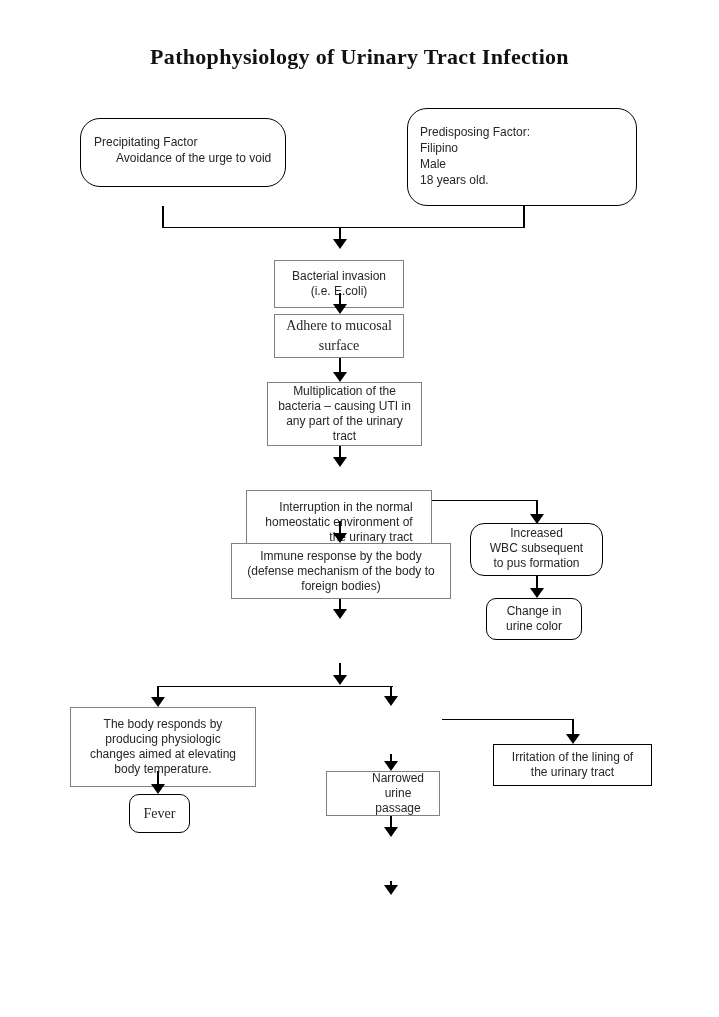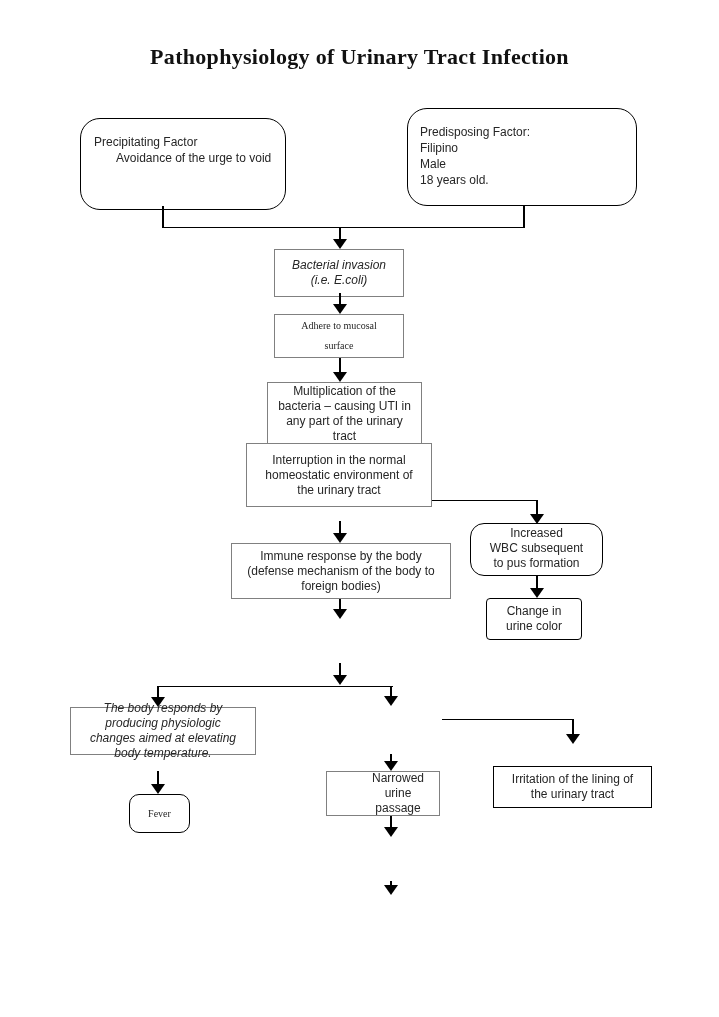--- a/index.html
+++ b/index.html
@@ -10,72 +10,72 @@
         margin:0 auto;overflow:hidden;font-family:"Liberation Sans",sans-serif;}
   #title{position:absolute;left:0;top:44px;width:719px;text-align:center;
          font-family:"Liberation Serif",serif;font-weight:bold;font-size:22px;
          color:#111;letter-spacing:.3px;}
   .box{position:absolute;box-sizing:border-box;background:var(--background);
        border:1px solid var(--box-border);display:flex;flex-direction:column;
        justify-content:center;align-items:center;text-align:center;
        font-size:12px;line-height:15px;color:var(--text);}
   .rounded{border:1.4px solid var(--line);}
   .blackedge{border:1.5px solid var(--line);}
-  .serif{font-family:"Liberation Serif",serif;font-size:10px;line-height:20px;}
+  .serif{font-family:"Liberation Serif",serif;font-size:14px;line-height:20px;}
   .pre{white-space:pre-line;}
   .topleft{justify-content:flex-start;align-items:flex-start;text-align:left;}
   .vline{position:absolute;width:1.6px;background:var(--line);}
   .hline{position:absolute;height:1.6px;background:var(--line);}
   .ah{position:absolute;width:0;height:0;border-left:7px solid transparent;
       border-right:7px solid transparent;border-top:10px solid var(--line);}
 </style>
 </head>
 <body>
 
 <div id="page">
 
   <div id="title">Pathophysiology of Urinary Tract Infection</div>
 
-  <div class="box rounded topleft" style="left:80px;top:118px;width:206px;height:92px;border-radius:20px;padding:15px 8px 0 13px;line-height:16px;">
+  <div class="box rounded topleft" style="left:80px;top:118px;width:206px;height:69px;border-radius:20px;padding:15px 8px 0 13px;line-height:16px;">
     <div>Precipitating Factor</div>
     <div style="padding-left:22px;">Avoidance of the urge to void</div>
   </div>
 
   <div class="box rounded topleft pre" style="left:407px;top:108px;width:230px;height:98px;border-radius:20px;padding:15px 8px 0 12px;line-height:16px;">Predisposing Factor:
 Filipino
 Male
 18 years old.</div>
 
   <div class="vline" style="left:162.2px;top:206px;height:22px;"></div>
   <div class="vline" style="left:523.2px;top:206px;height:22px;"></div>
   <div class="hline" style="left:162.2px;top:226.5px;width:363px;"></div>
   <div class="vline" style="left:339.2px;top:227px;height:13px;"></div>
   <div class="ah" style="left:333px;top:239px;"></div>
 
-  <div class="box pre" style="left:274px;top:249px;width:130px;height:48px;font-style:italic;">Bacterial invasion
+  <div class="box pre" style="left:274px;top:260px;width:130px;height:48px;">Bacterial invasion
 (i.e. E.coli)</div>
 
   <div class="vline" style="left:339.2px;top:293px;height:12px;"></div>
   <div class="ah" style="left:333px;top:304px;"></div>
 
   <div class="box pre serif" style="left:274px;top:314px;width:130px;height:44px;">Adhere to mucosal
 surface</div>
 
   <div class="vline" style="left:339.2px;top:358px;height:15px;"></div>
   <div class="ah" style="left:333px;top:372px;"></div>
 
   <div class="box pre" style="left:267px;top:382px;width:155px;height:64px;">Multiplication of the
 bacteria – causing UTI in
 any part of the urinary
 tract</div>
 
   <div class="vline" style="left:339.2px;top:446px;height:12px;"></div>
   <div class="ah" style="left:333px;top:457px;"></div>
 
-  <div class="box pre" style="left:246px;top:443px;width:186px;height:64px;">Interruption in the normal
+  <div class="box pre" style="left:246px;top:490px;width:186px;height:64px;text-align:right;">Interruption in the normal
 homeostatic environment of
 the urinary tract</div>
 
   <div class="vline" style="left:339.2px;top:521px;height:13px;"></div>
   <div class="ah" style="left:333px;top:533px;"></div>
 
   <div class="box pre" style="left:231px;top:543px;width:220px;height:56px;">Immune response by the body
 (defense mechanism of the body to
 foreign bodies)</div>
 
@@ -87,47 +87,47 @@
   <div class="vline" style="left:536.2px;top:500px;height:15px;"></div>
   <div class="ah" style="left:530px;top:514px;"></div>
 
   <div class="box rounded pre" style="left:470px;top:523px;width:133px;height:53px;border-radius:14px;justify-content:flex-start;padding-top:2px;">Increased
 WBC subsequent
 to pus formation</div>
 
   <div class="vline" style="left:536.2px;top:576px;height:13px;"></div>
   <div class="ah" style="left:530px;top:588px;"></div>
 
-  <div class="box rounded pre" style="left:486px;top:598px;width:96px;height:42px;border-radius:4px;">Change in
+  <div class="box rounded pre" style="left:486px;top:598px;width:96px;height:42px;border-radius:10px;">Change in
 urine color</div>
 
   <div class="vline" style="left:339.2px;top:663px;height:13px;"></div>
   <div class="ah" style="left:333px;top:675px;"></div>
   <div class="hline" style="left:157.2px;top:685.5px;width:235.6px;"></div>
   <div class="vline" style="left:157.2px;top:686px;height:12px;"></div>
   <div class="ah" style="left:151px;top:697px;"></div>
   <div class="vline" style="left:390.2px;top:686px;height:11px;"></div>
   <div class="ah" style="left:384px;top:696px;"></div>
 
-  <div class="box pre" style="left:70px;top:707px;width:186px;height:48px;font-style:italic;">The body responds by
+  <div class="box pre" style="left:70px;top:707px;width:186px;height:80px;">The body responds by
 producing physiologic
 changes aimed at elevating
 body temperature.</div>
 
   <div class="vline" style="left:157.2px;top:771px;height:14px;"></div>
   <div class="ah" style="left:151px;top:784px;"></div>
 
   <div class="box rounded serif" style="left:129px;top:794px;width:61px;height:39px;border-radius:10px;">Fever</div>
 
 
   <div class="hline" style="left:442px;top:718.5px;width:132px;"></div>
   <div class="vline" style="left:572.2px;top:719px;height:16px;"></div>
   <div class="ah" style="left:566px;top:734px;"></div>
 
-  <div class="box blackedge pre" style="left:493px;top:744px;width:159px;height:42px;margin-top:22px;">Irritation of the lining of
+  <div class="box blackedge pre" style="left:493px;top:744px;width:159px;height:42px;">Irritation of the lining of
 the urinary tract</div>
 
   <div class="vline" style="left:390.2px;top:754px;height:8px;"></div>
   <div class="ah" style="left:384px;top:761px;"></div>
 
   <div class="box pre" style="left:326px;top:771px;width:114px;height:45px;padding-left:30px;">Narrowed urine
 passage</div>
 
   <div class="vline" style="left:390.2px;top:816px;height:12px;"></div>
   <div class="ah" style="left:384px;top:827px;"></div>

